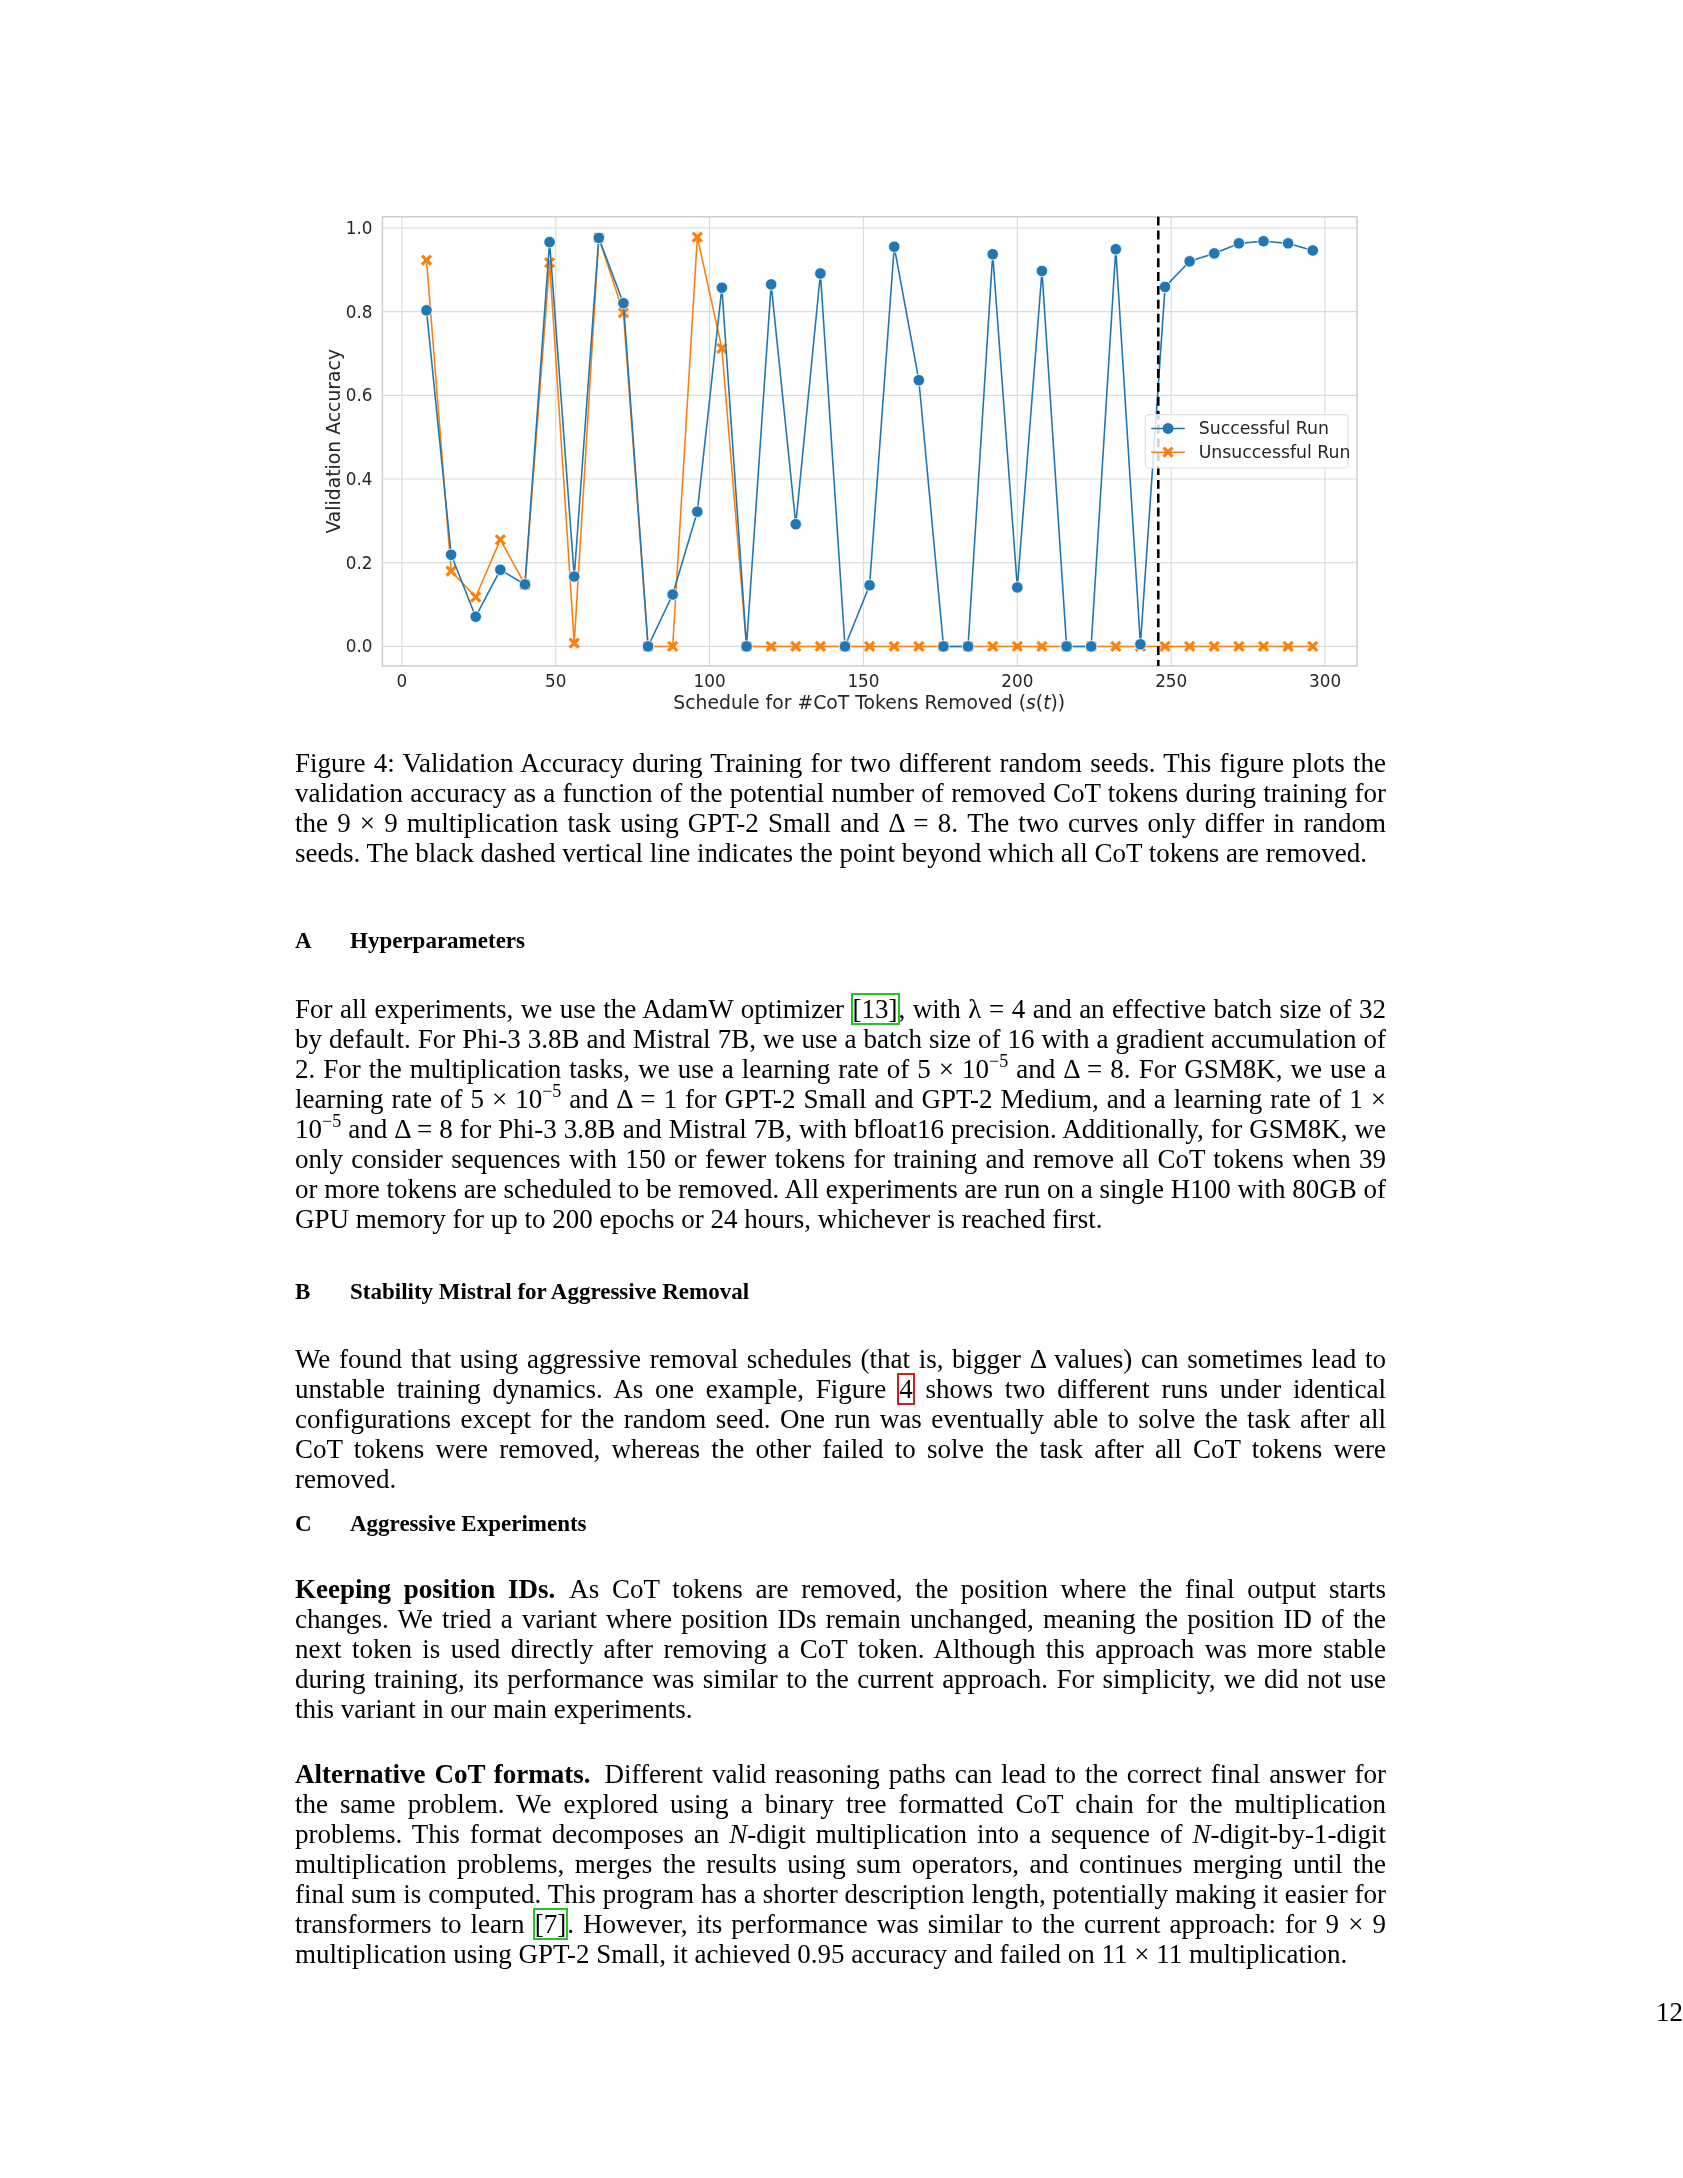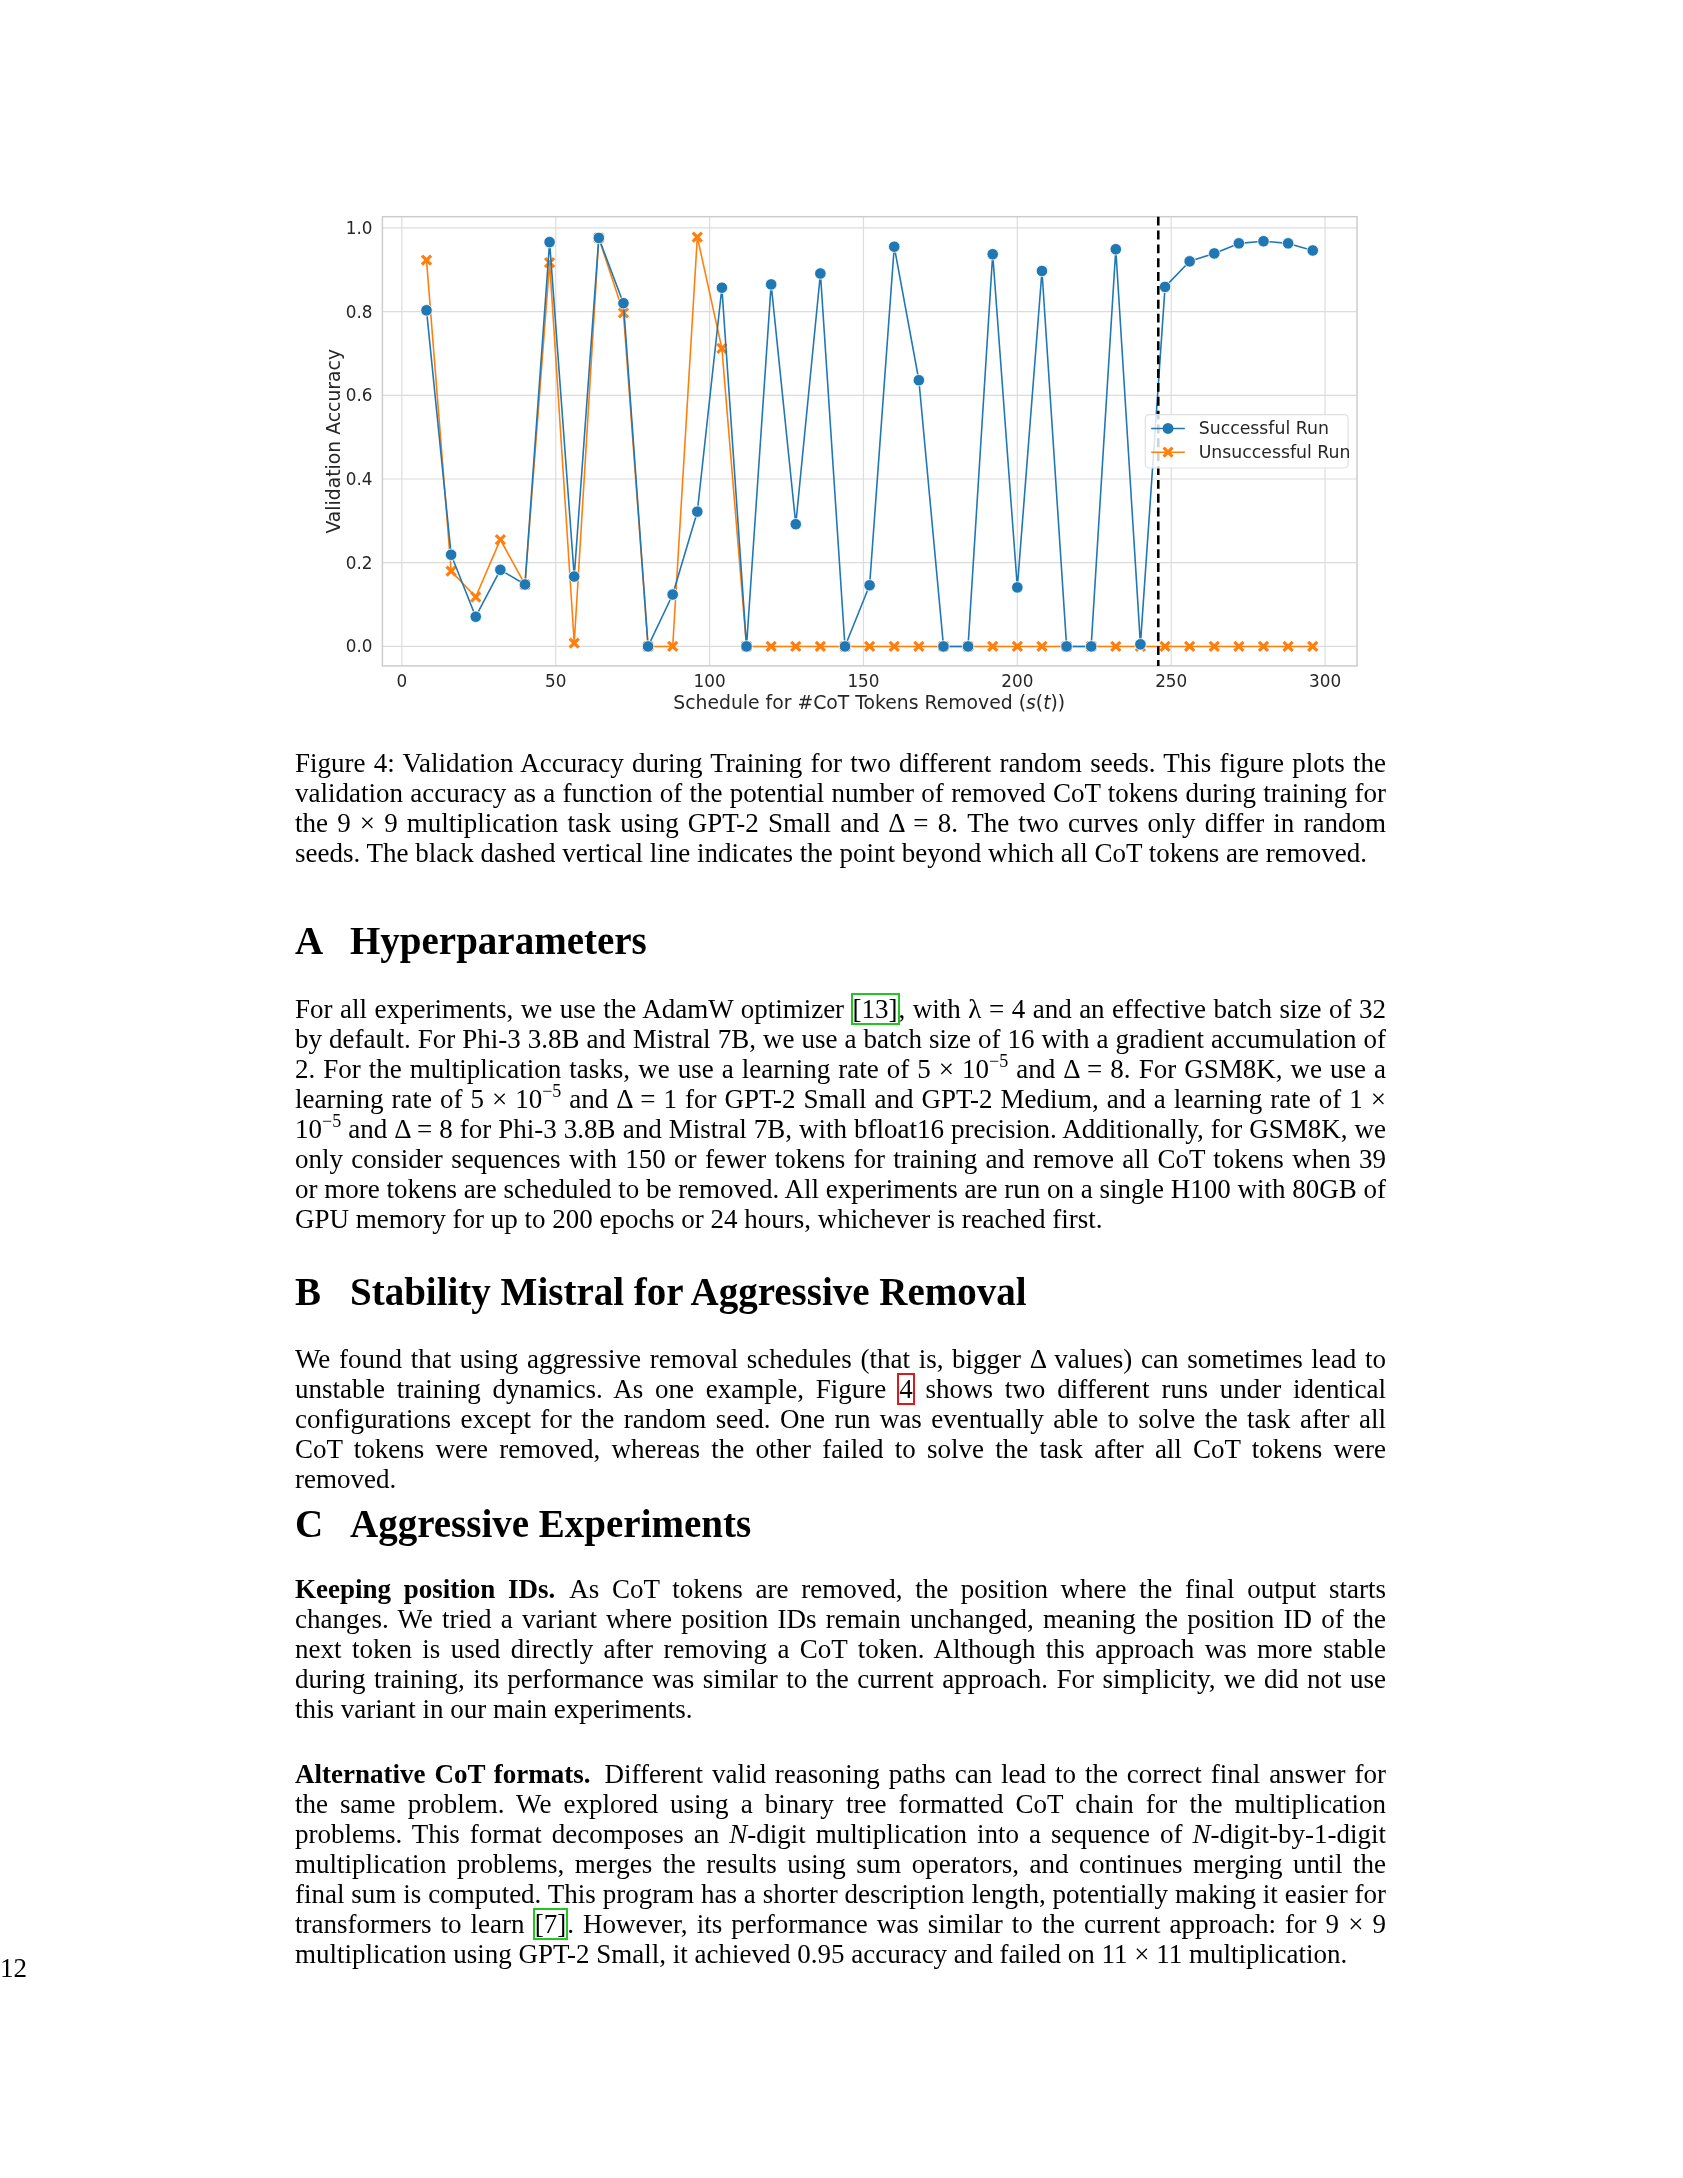--- a/index.html
+++ b/index.html
@@ -11,35 +11,35 @@
   #chart text { font-family: "DejaVu Sans", sans-serif; fill: #262626; }
   .tick-label { font-size: 17px; }
   .axis-label { font-size: 19px; }
   .legend-label { font-size: 17.5px; }
 
   
   .serif { font-family: "Liberation Serif", "DejaVu Serif", serif; color: #000000; }
   .block { position: absolute; left: 295px; width: 1091px; font-size: 27px; line-height: 30px;
            text-align: justify; text-align-last: left; }
   .caption { top: 748px; }
-  .heading { position: absolute; left: 295px; font-size: 39px; font-weight: bold; line-height: 36px; }
+  .heading { position: absolute; left: 295px; font-size: 23px; font-weight: bold; line-height: 36px; }
   .heading .num { display: inline-block; width: 55px; }
   .para-a { top: 994px; }
   .para-b { top: 1344px; }
   .para-c1 { top: 1574px; }
   .para-c2 { top: 1759px; }
   .h-a { top: 923px; }
   .h-b { top: 1274px; }
   .h-c { top: 1506px; }
   .runin { font-weight: bold; margin-right: 14px; }
   .cite-green { outline: 2px solid #22c522; outline-offset: -1px; padding: 0 1px; margin-top: 47px; }
   .ref-red { outline: 2px solid #d81b1b; outline-offset: -1px; padding: 0 1px; }
   .ital { font-style: italic; }
   sup { font-size: 18px; line-height: 0; vertical-align: 11px; }
-  .page-number { position: absolute; top: 1953px; left: 0; width: 1683px; text-align: left;
+  .page-number { position: absolute; top: 1997px; left: 0; width: 1683px; text-align: right;
                  font-size: 27px; }
 </style>
 </head>
 <body>
 
 <div class="page">
 
   <svg id="chart" xmlns="http://www.w3.org/2000/svg" width="1683" height="752" viewBox="0 0 1700 760">
     <g id="grid">
         <line x1="405.7" x2="405.7" y1="219" y2="673" stroke="#dcdcdc" stroke-width="1.2"></line>

